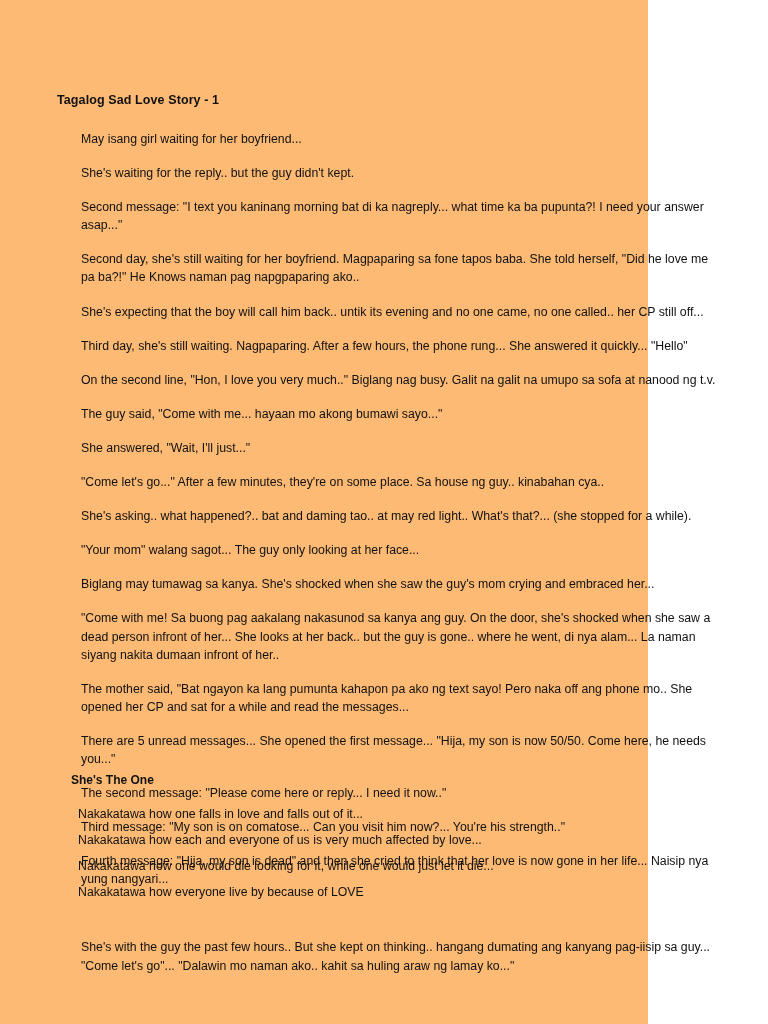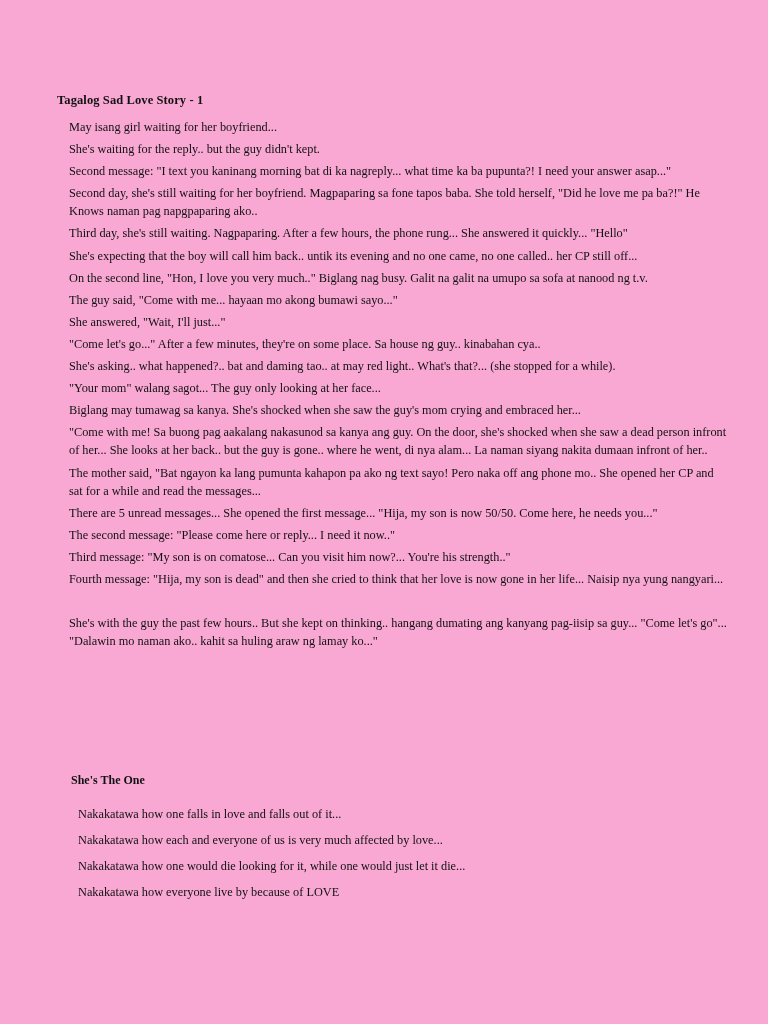--- a/index.html
+++ b/index.html
@@ -12,44 +12,43 @@
       height: 1024px;
       position: relative;
       overflow: hidden;
       font-family: "Liberation Sans", "DejaVu Sans", sans-serif;
       color: #111111;
     }
     .page {
       position: absolute;
       left: 0;
       top: 0;
-      width: 768px;
+      width: 648px;
       height: 1024px;
-      background: #f9a8d4;
-      font-family: Liberation Serif, serif;
+      background: #fdba74;
     }
     .doc-title {
       position: absolute;
       left: 57px;
       top: 93px;
       font-size: 12.5px;
       font-weight: bold;
       letter-spacing: 0.1px;
       white-space: nowrap;
     }
     .story {
       position: absolute;
       left: 65px;
       top: 114px;
       width: 668px;
       font-size: 12.3px;
       line-height: 18.1px;
     }
     .story p {
-      margin: 4px;
+      margin: 16px;
       padding: 0;
     }
     .story .gap {
       height: 18px;
     }
     .section-title {
       position: absolute;
       left: 71px;
       top: 773px;
       font-size: 12px;
@@ -75,22 +74,22 @@
 
 <div class="page">
 
   <div class="doc-title">Tagalog Sad Love Story - 1</div>
 
   <div class="story">
     <p>May isang girl waiting for her boyfriend...</p>
     <p>She's waiting for the reply.. but the guy didn't kept.</p>
     <p>Second message: "I text you kaninang morning bat di ka nagreply... what time ka ba pupunta?! I need your answer asap..."</p>
     <p>Second day, she's still waiting for her boyfriend. Magpaparing sa fone tapos baba. She told herself, "Did he love me pa ba?!" He Knows naman pag napgpaparing ako..</p>
+    <p>She's expecting that the boy will call him back.. untik its evening and no one came, no one called.. her CP still off...</p>
     <p>Third day, she's still waiting. Nagpaparing. After a few hours, the phone rung... She answered it quickly... "Hello"</p>
-    <p>She's expecting that the boy will call him back.. untik its evening and no one came, no one called.. her CP still off...</p>
     <p>On the second line, "Hon, I love you very much.." Biglang nag busy. Galit na galit na umupo sa sofa at nanood ng t.v.</p>
     <p>The guy said, "Come with me... hayaan mo akong bumawi sayo..."</p>
     <p>She answered, "Wait, I'll just..."</p>
     <p>"Come let's go..." After a few minutes, they're on some place. Sa house ng guy.. kinabahan cya..</p>
     <p>She's asking.. what happened?.. bat and daming tao.. at may red light.. What's that?... (she stopped for a while).</p>
     <p>"Your mom" walang sagot... The guy only looking at her face...</p>
     <p>Biglang may tumawag sa kanya. She's shocked when she saw the guy's mom crying and embraced her...</p>
     <p>"Come with me! Sa buong pag aakalang nakasunod sa kanya ang guy. On the door, she's shocked when she saw a dead person infront of her... She looks at her back.. but the guy is gone.. where he went, di nya alam... La naman siyang nakita dumaan infront of her..</p>
     <p>The mother said, "Bat ngayon ka lang pumunta kahapon pa ako ng text sayo! Pero naka off ang phone mo.. She opened her CP and sat for a while and read the messages...</p>
     <p>There are 5 unread messages... She opened the first message... "Hija, my son is now 50/50. Come here, he needs you..."</p>

